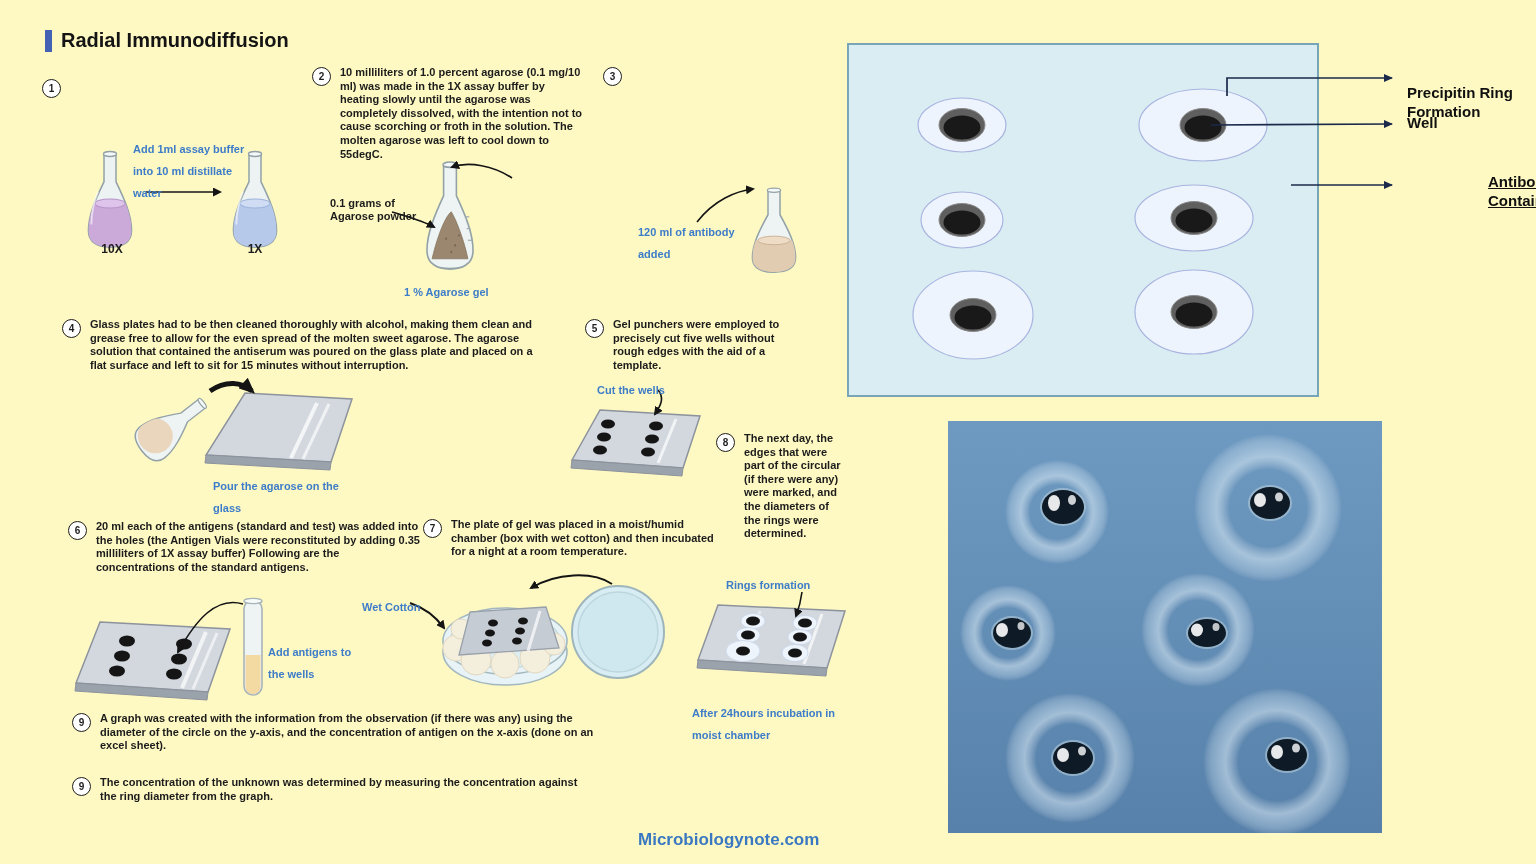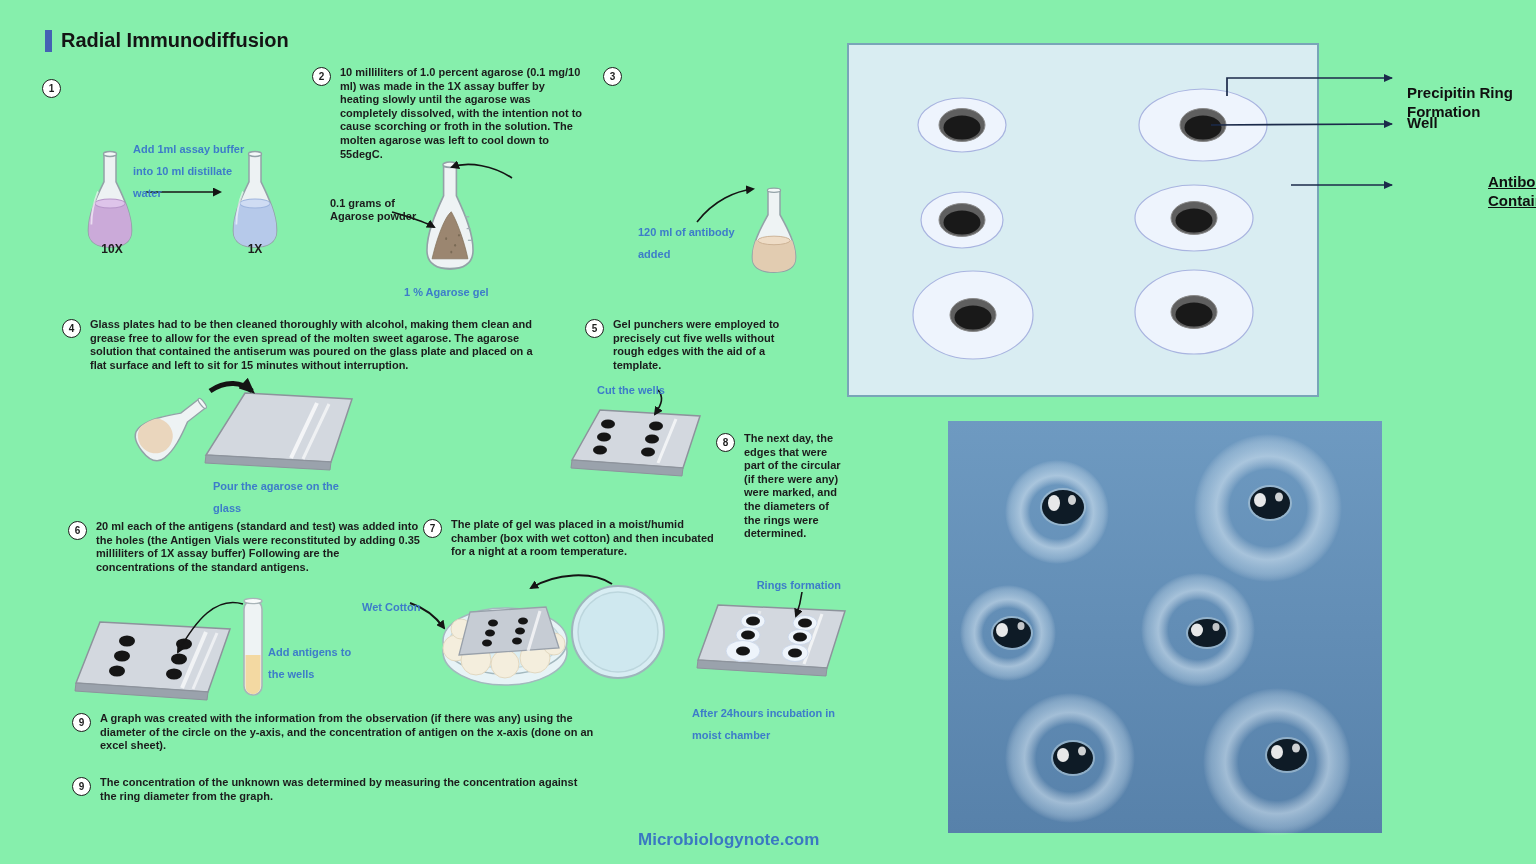--- a/index.html
+++ b/index.html
@@ -1,16 +1,16 @@
 <!DOCTYPE html>
 <html><head>
 <meta charset="utf-8">
 <style>
   html,body{margin:0;padding:0;background:#fff;}
-  .canvas{position:relative;width:1536px;height:864px;background:#86efac;overflow:hidden;
+  .canvas{position:relative;width:1536px;height:864px;background:#fef9c3;overflow:hidden;
           font-family:"Liberation Sans",sans-serif;}
   .scene{position:absolute;left:0;top:0;}
   .title-row{position:absolute;left:45px;top:29px;display:flex;gap:9px;align-items:center;}
   .title-bar{width:7px;height:22px;background:#4462b4;}
   .title-text{font-size:20px;font-weight:800;color:#141414;}
   .step{position:absolute;display:flex;gap:9px;align-items:flex-start;}
   .stepnum{width:17px;height:17px;border:1.7px solid #1d1d1d;border-radius:50%;font-size:10px;
            font-weight:700;display:flex;align-items:center;justify-content:center;flex:0 0 auto;
            color:#1d1d1d;background:#fff;margin-top:1px;}
   .steptext{font-size:11px;line-height:13.6px;font-weight:700;color:#1c1c1c;margin:0;}
@@ -322,21 +322,21 @@
   <div class="blab" style="left:133px;top:138px;width:118px;">Add 1ml assay buffer into 10 ml distillate water</div>
   <div class="klab" style="left:88px;top:243px;width:48px;text-align:center;font-size:12px;">10X</div>
   <div class="klab" style="left:231px;top:243px;width:48px;text-align:center;font-size:12px;">1X</div>
   <div class="klab" style="left:330px;top:197px;width:108px;">0.1 grams of Agarose powder</div>
   <div class="blab" style="left:404px;top:281px;width:120px;">1 % Agarose gel</div>
   <div class="blab" style="left:638px;top:221px;width:105px;">120 ml of antibody added</div>
   <div class="blab" style="left:213px;top:475px;width:130px;">Pour the agarose on the glass</div>
   <div class="blab" style="left:597px;top:379px;width:95px;">Cut the wells</div>
   <div class="blab" style="left:268px;top:641px;width:92px;">Add antigens to the wells</div>
   <div class="blab" style="left:362px;top:596px;width:80px;">Wet Cotton</div>
-  <div class="blab" style="left:726px;top:574px;width:115px;text-align:right;">Rings formation</div>
+  <div class="blab" style="left:726px;top:574px;width:115px;">Rings formation</div>
   <div class="blab" style="left:692px;top:702px;width:170px;">After 24hours incubation in moist chamber</div>
 
   <div class="rlab" style="left:1407px;top:63px;width:130px;margin-top:20px;">Precipitin Ring Formation</div>
   <div class="rlab" style="left:1407px;top:113px;width:120px;">Well</div>
   <div class="rlab" style="left:1488px;top:172px;width:125px;text-decoration:underline;">Antibody Containing Gel</div>
 
   <div class="footer">Microbiologynote.com</div>
 
 </div>
 

